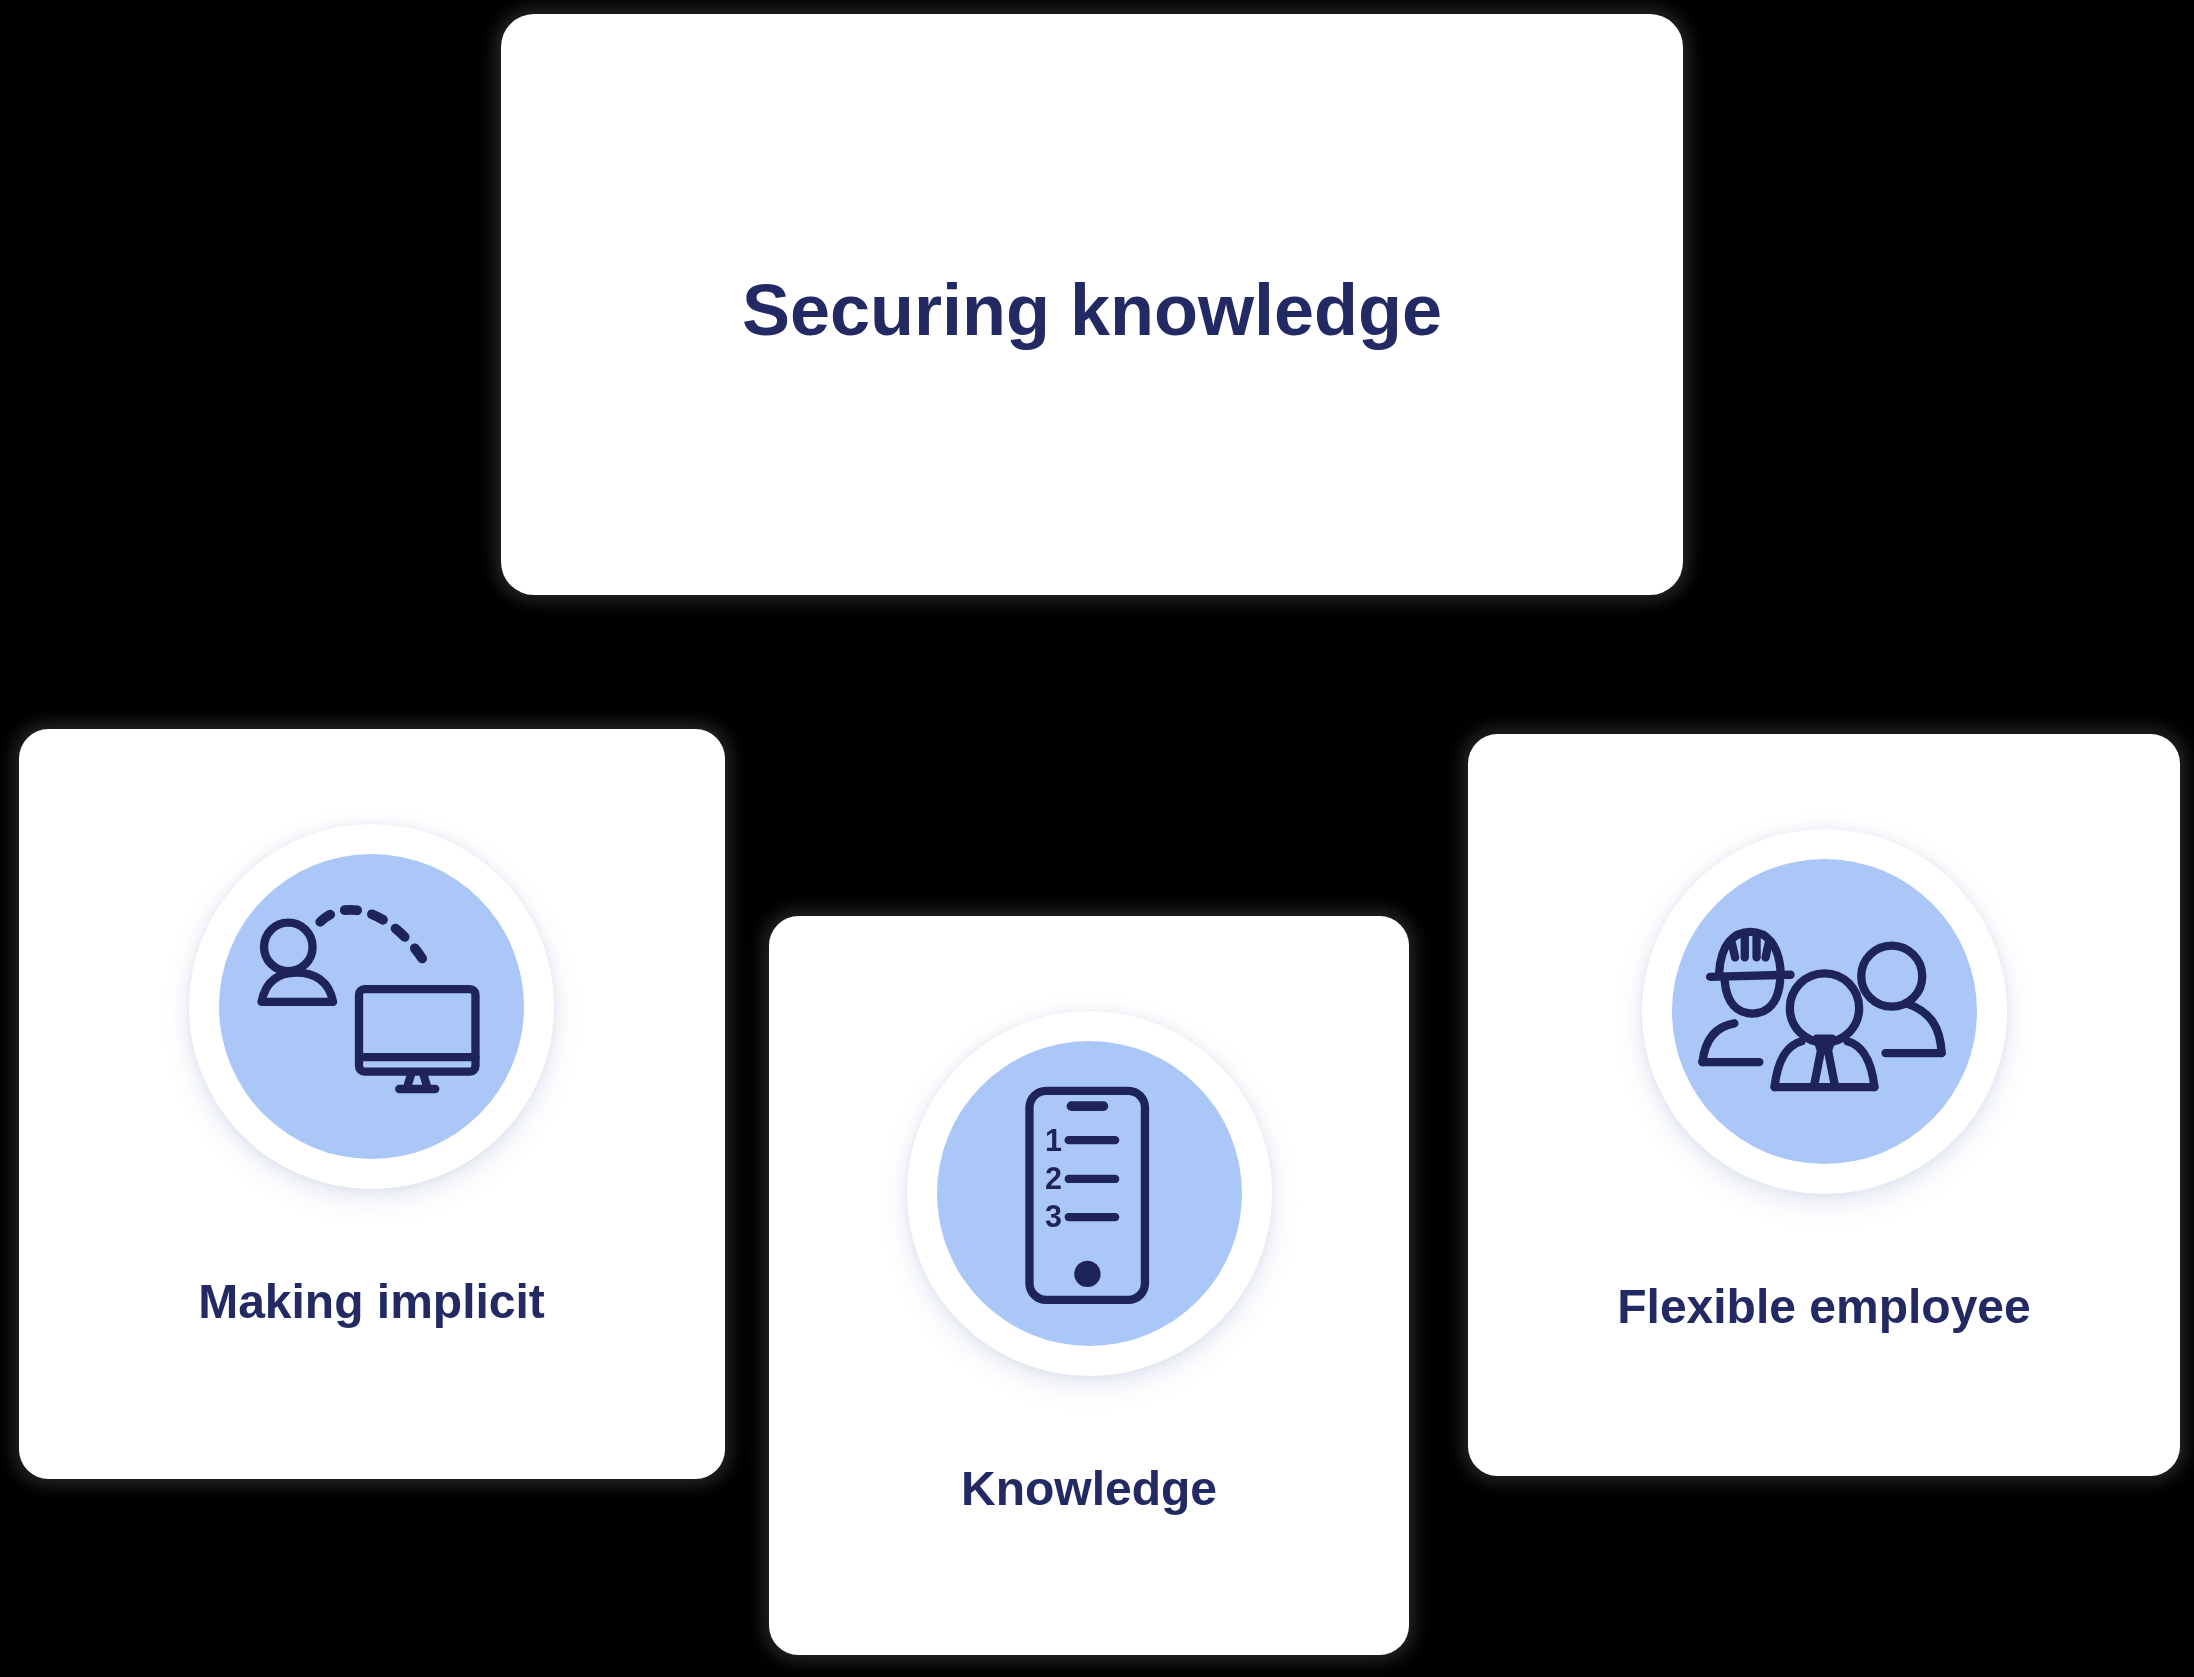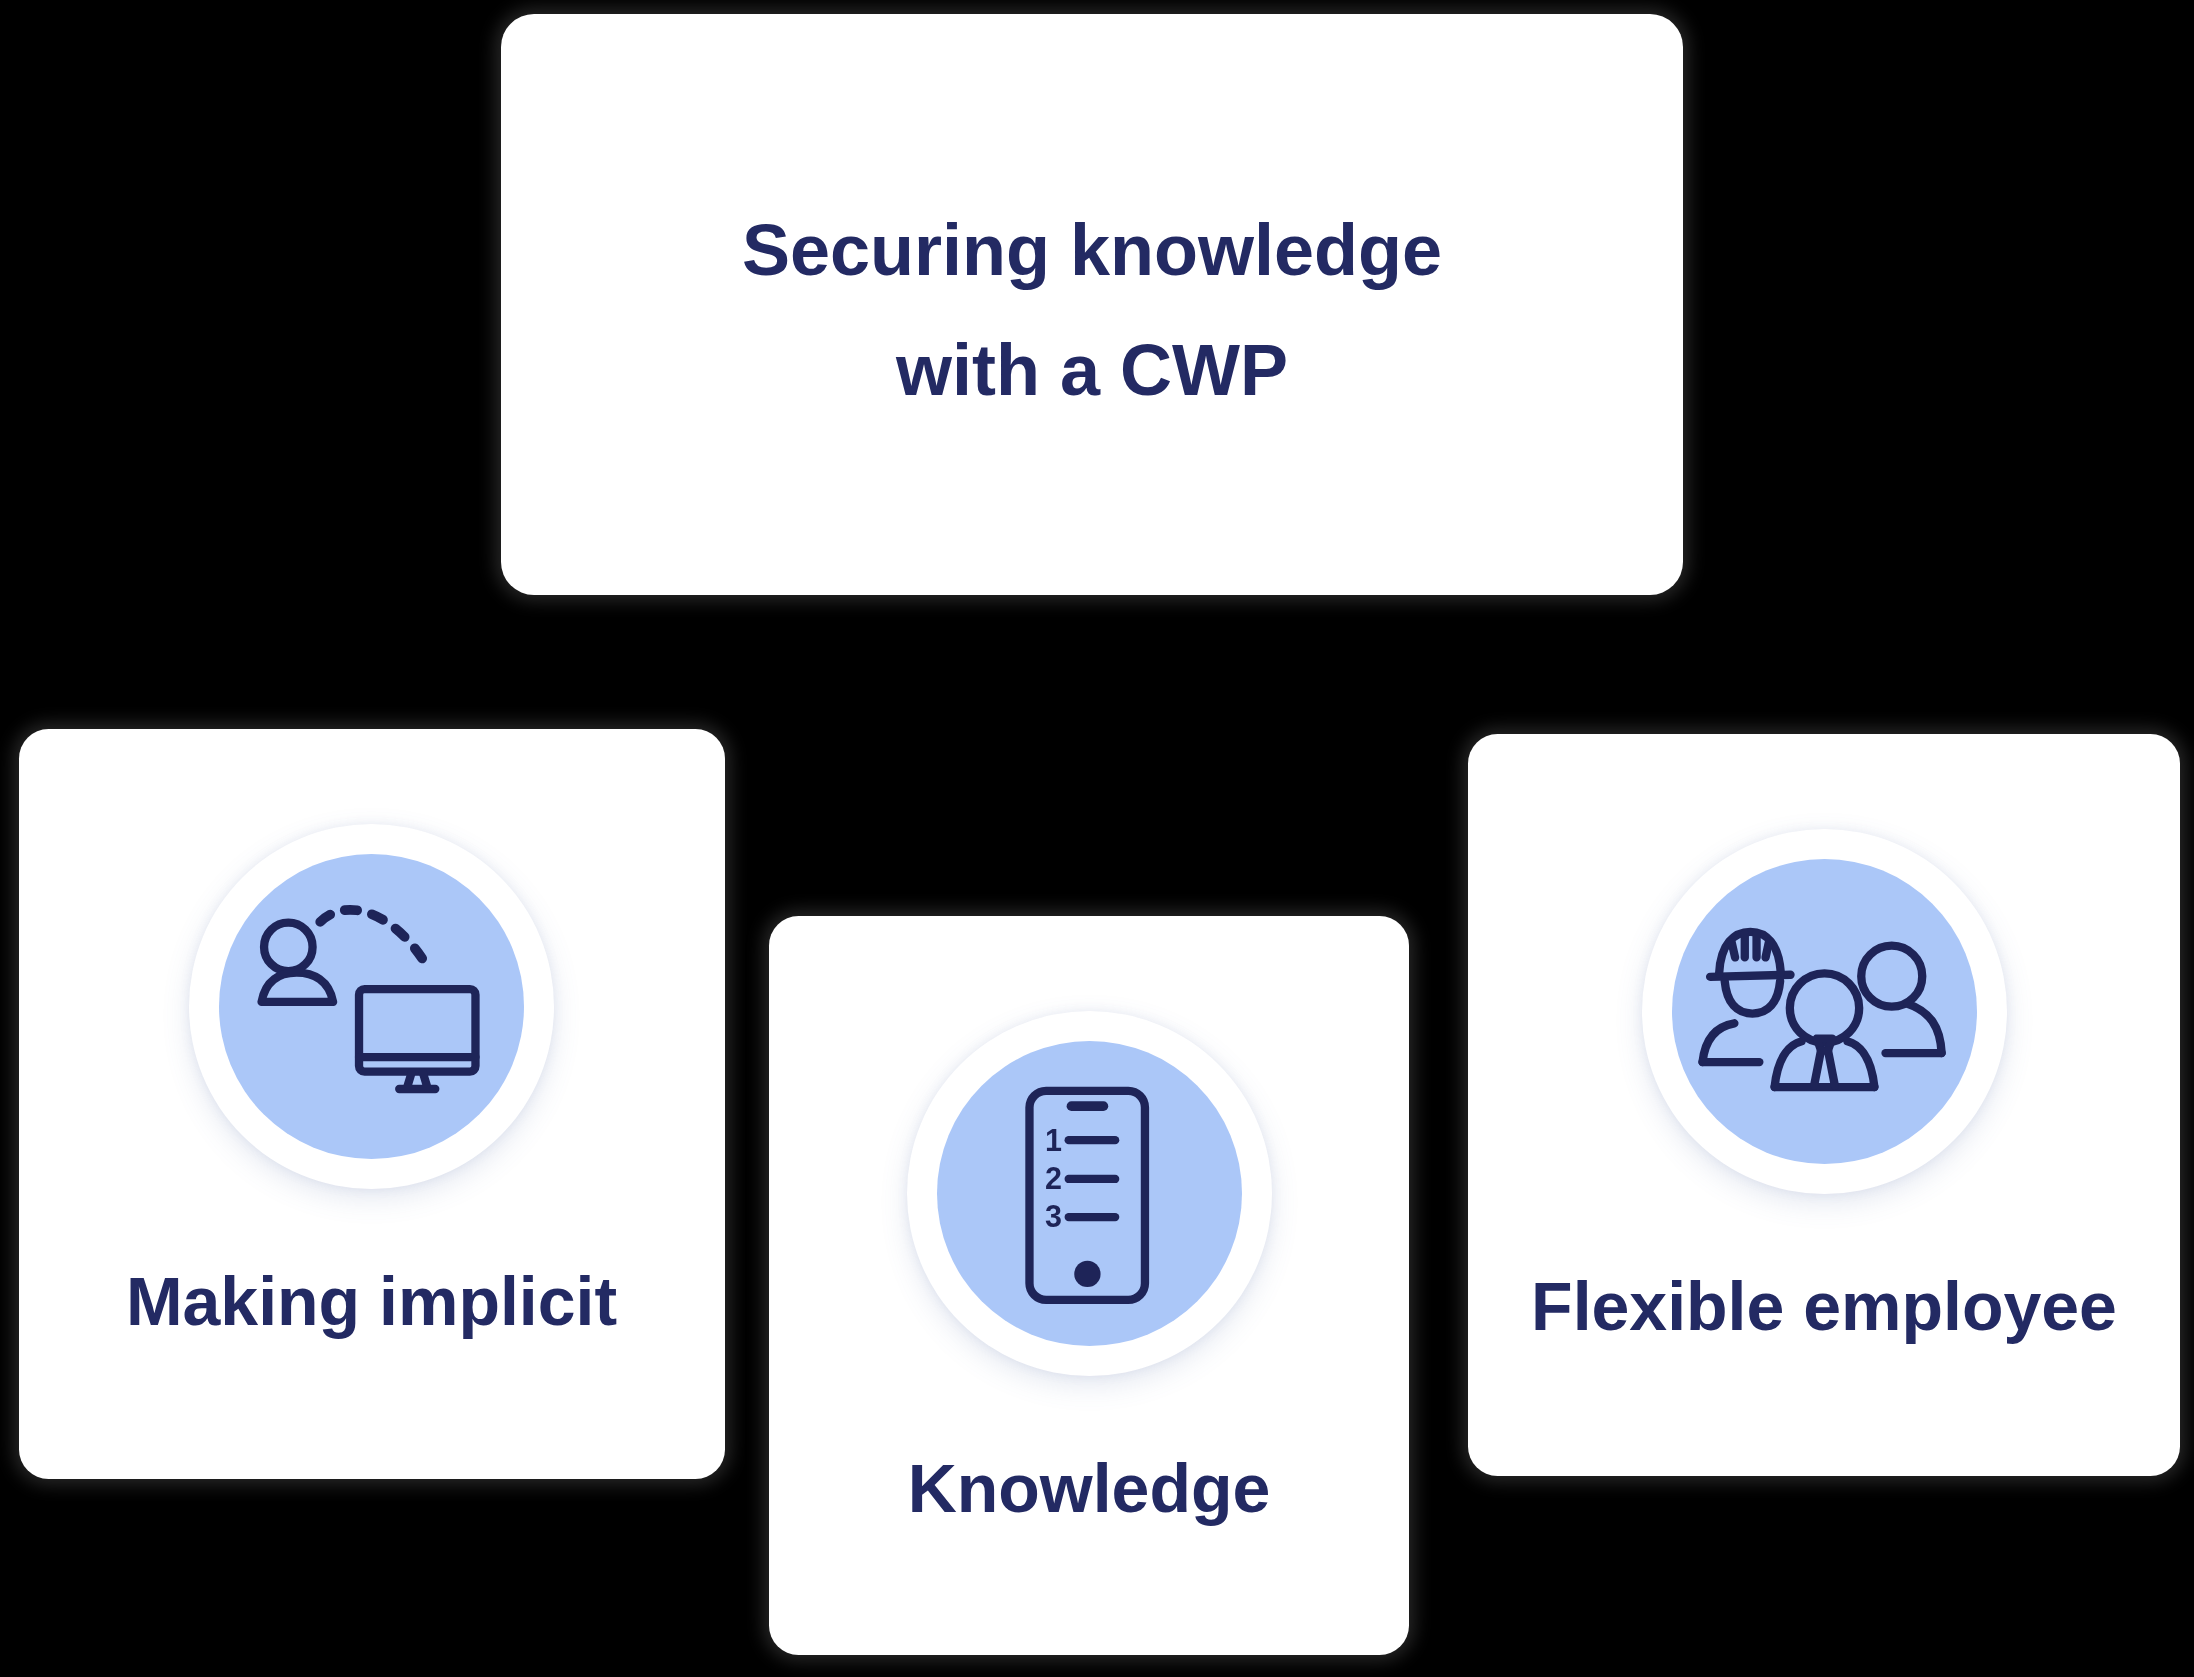--- a/index.html
+++ b/index.html
@@ -30,32 +30,32 @@
     margin-top:95px;width:365px;height:365px;border-radius:50%;background:#fff;
     box-shadow:0 9.2px 28px rgba(90,110,170,0.16),0 0 11px rgba(90,110,170,0.10);
     display:flex;align-items:center;justify-content:center;flex:0 0 auto;
   }
   .icon-blue{
     width:305px;height:305px;border-radius:50%;background:#abc7f8;
     display:flex;align-items:center;justify-content:center;
   }
   .icon-blue svg{display:block;width:305px;height:305px;}
   .card-title{
-    margin:67px 0 0;font-size:68px;line-height:91px;font-weight:700;color:#232a63;
+    margin:67px 0 0;font-size:48px;line-height:91px;font-weight:700;color:#232a63;
   }
   .stroke{fill:none;stroke:#1e2458;stroke-width:6;stroke-linecap:round;stroke-linejoin:round;}
   .num{font-family:"Liberation Sans",sans-serif;font-weight:700;font-size:22px;fill:#1e2458;text-anchor:middle;}
 </style>
 </head>
 <body>
 
 <div class="stage">
 
   <section class="card title-card">
-    <h1><span>Securing knowledge</span><br><span>with a CWP</span></h1>
+    <h1><span>Securing knowledge</span><br></h1>
   </section>
 
   <section class="card feature-card fc1">
     <div class="icon-badge">
       <div class="icon-blue">
         <svg viewBox="0 0 220 220" aria-hidden="true">
           <g class="stroke">
             <circle cx="50" cy="67" r="17.5"></circle>
             <path d="M 30.7,106.7 C 33.5,91 44,85.5 56,85.5 C 68,85.5 79.5,91 82.3,106.7 Z"></path>
             <path d="M 73,49 C 92,30 128,42 152,84" stroke-dasharray="9 11" stroke-width="7"></path>

